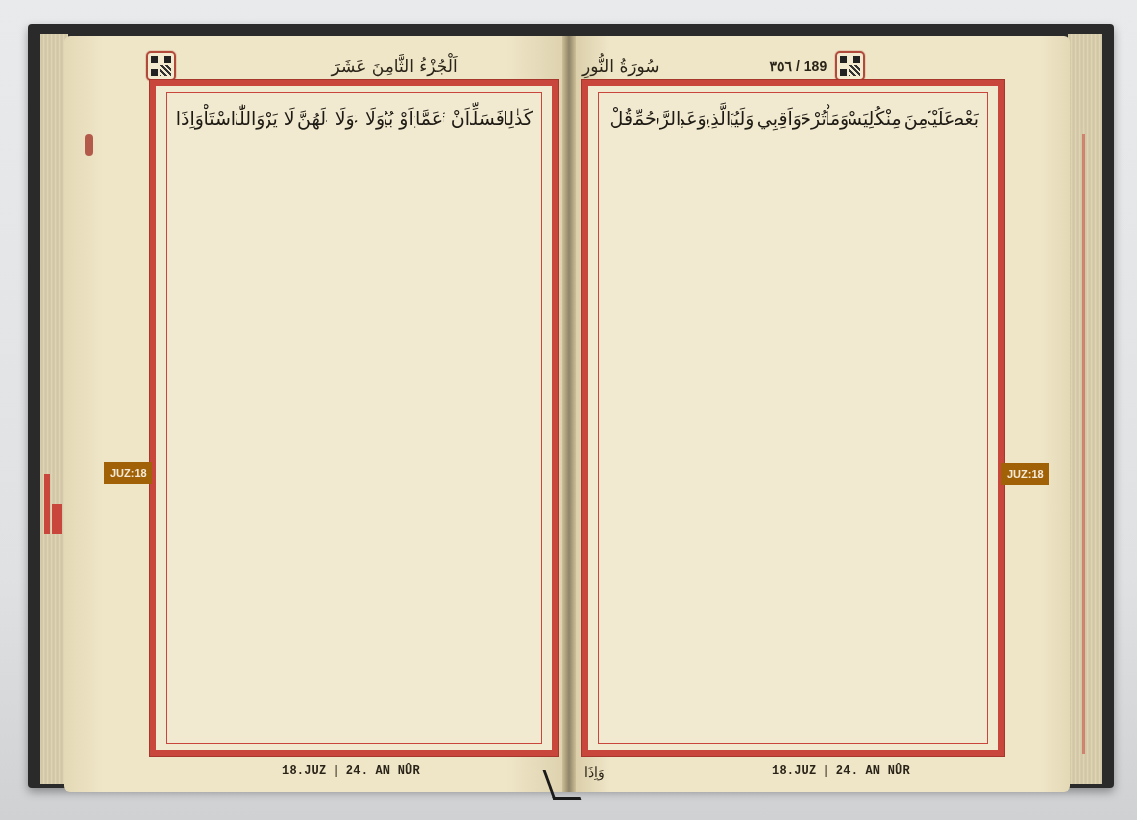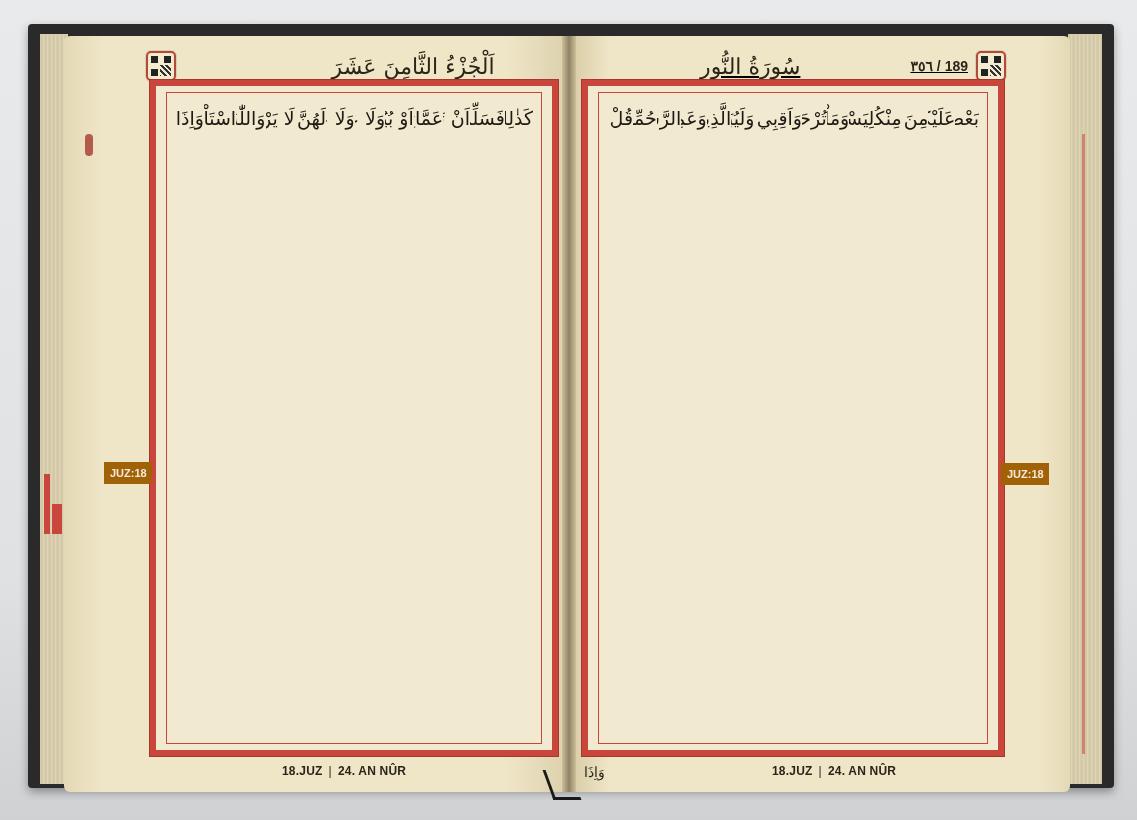--- a/index.html
+++ b/index.html
@@ -37,21 +37,21 @@
     .page-right { left: 570px; width: 500px; border-radius: 0 6px 6px 0;
       background: linear-gradient(90deg, #d8cba5 0%, #efe6c8 8%, #efe6c8 94%, #e4d9b6 100%); }
     .gutter {
       position: absolute; left: 562px; top: 36px; width: 14px; height: 756px;
       background: linear-gradient(90deg, #cdbf98, #8f8466 50%, #cdbf98);
     }
     .header {
       position: absolute; top: 48px; height: 36px; display: flex; align-items: center;
     }
     .header-title {
-      font-family: "DejaVu Serif", serif; font-size: 22px; color: #2b2418;
+      font-family: "DejaVu Serif", serif; font-size: 17px; color: #2b2418;
       direction: rtl;
     }
     .page-num {
       font-family: "Liberation Sans", sans-serif; font-weight: bold; font-size: 14px; color: #2b2418;
     }
     .qr {
       width: 30px; height: 30px; background: #f3ead0;
       border: 2px solid #b24a3b; border-radius: 5px; position: relative;
       display: inline-block;
       box-shadow: 0 0 0 1px #e3cbb0;
@@ -82,21 +82,21 @@
       font-family: "DejaVu Sans", sans-serif; font-size: 19px; color: #1e1a14;
       height: 38.5px; line-height: 38.5px; white-space: nowrap; overflow: hidden;
     }
     .juz-tab {
       position: absolute; background: #a16207; color: #f5e9d6;
       font-family: "Liberation Sans", sans-serif; font-weight: bold; font-size: 11px;
       display: flex; align-items: center; padding-left: 6px;
     }
     .footer {
       position: absolute; top: 760px; height: 22px; display: flex; align-items: center;
-      font-family: Liberation Sans, sans-serif; font-weight: bold; font-size: 12px; color: #2b2418;
+      font-family: Liberation Mono, monospace; font-weight: bold; font-size: 12px; color: #2b2418;
       letter-spacing: 0.2px;
     }
     .footer .sep { margin: 0 6px; font-weight: normal; }
     .catchword {
       position: absolute; left: 584px; top: 764px; font-size: 14px; color: #2b2418; direction: rtl;
       font-family: "DejaVu Serif", serif;
     }
     .ornament {
       position: absolute; left: 85px; top: 134px; width: 8px; height: 22px;
       background: #b35a4b; border-radius: 4px;
@@ -119,21 +119,21 @@
 <div class="gutter"></div>
 <div class="bookmark-ribbon"></div>
 <div class="ornament"></div>
 
 <div class="header" style="left:146px; width:412px;">
   <span class="qr"></span>
   <span class="page-num" style="margin-left:10px;margin-top:48px;">٣٥٧ / 357</span>
   <span class="header-title" style="margin-left:88px;">اَلْجُزْءُ الثَّامِنَ عَشَرَ</span>
 </div>
 
-<div class="header" style="left:582px; width:424px; justify-content:flex-end;text-decoration:underline;">
+<div class="header" style="left:582px; width:424px; justify-content:flex-start;">
   <span class="header-title" style="margin-right:110px;">سُورَةُ النُّورِ</span>
   <span class="page-num" style="margin-right:8px;">٣٥٦ / 189</span>
   <span class="qr"></span>
 </div>
 
 <div class="frame frame-left">
   <div class="frame-inner">
     <div class="line">وَاِذَا بَلَغَ الْاَطْفَالُ مِنْكُمُ الْحُلُمَ فَلْيَسْتَاْذِنُوا كَمَا</div>
     <div class="line">اسْتَاْذَنَ الَّذِينَ مِنْ قَبْلِهِمْ كَذٰلِكَ يُبَيِّنُ اللّٰهُ لَكُمْ اٰيَاتِهِ</div>
     <div class="line">وَاللّٰهُ عَلِيمٌ حَكِيمٌ ۞ وَالْقَوَاعِدُ مِنَ النِّسَاءِ الّٰتِي</div>

